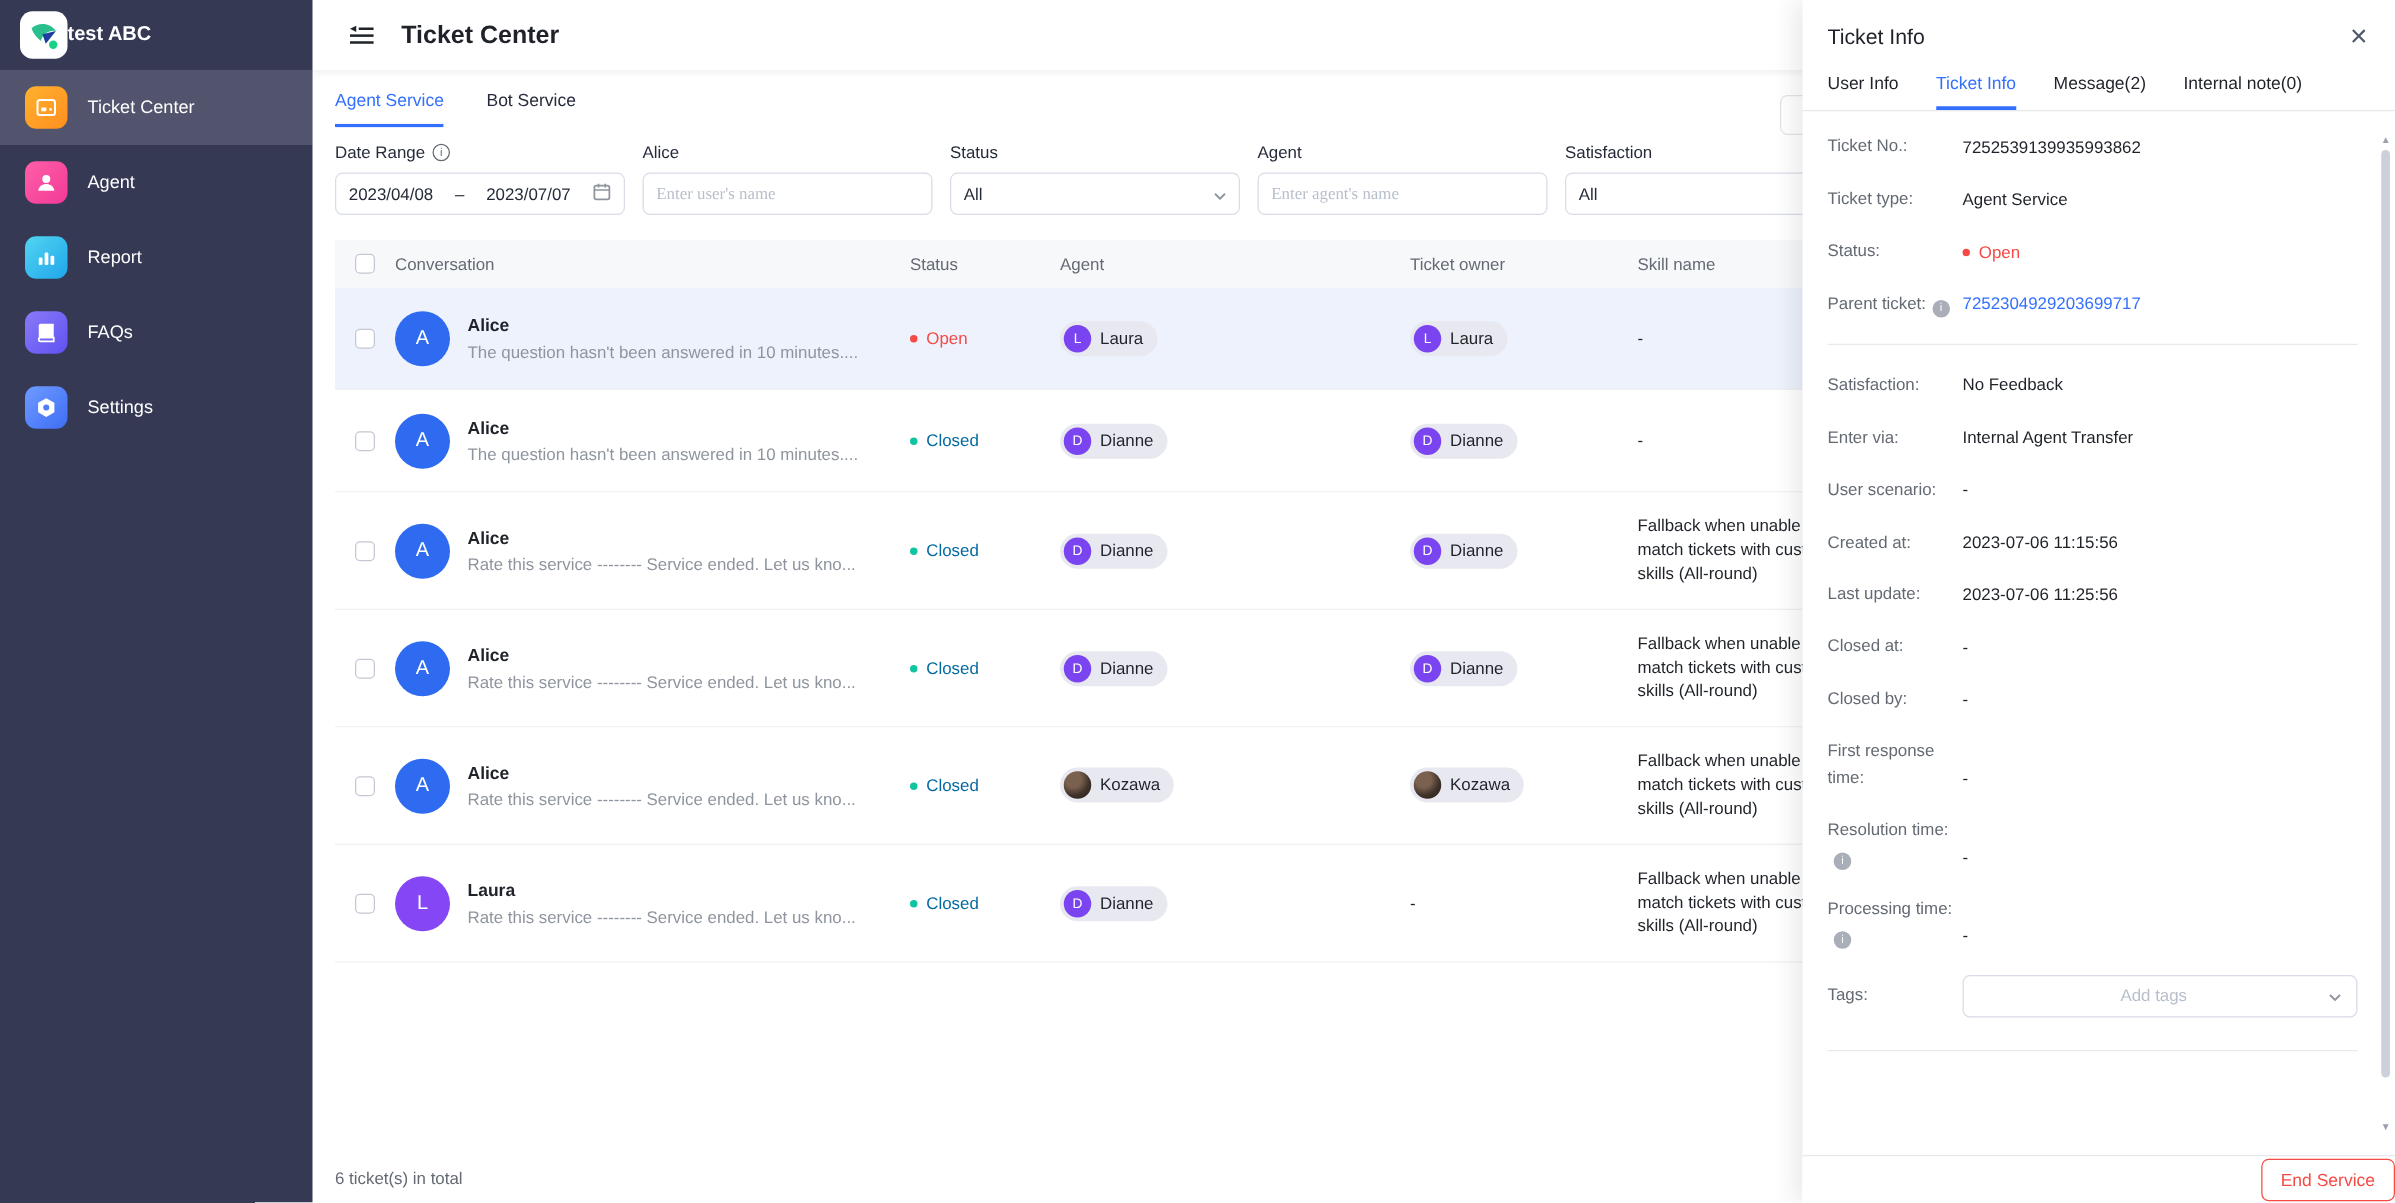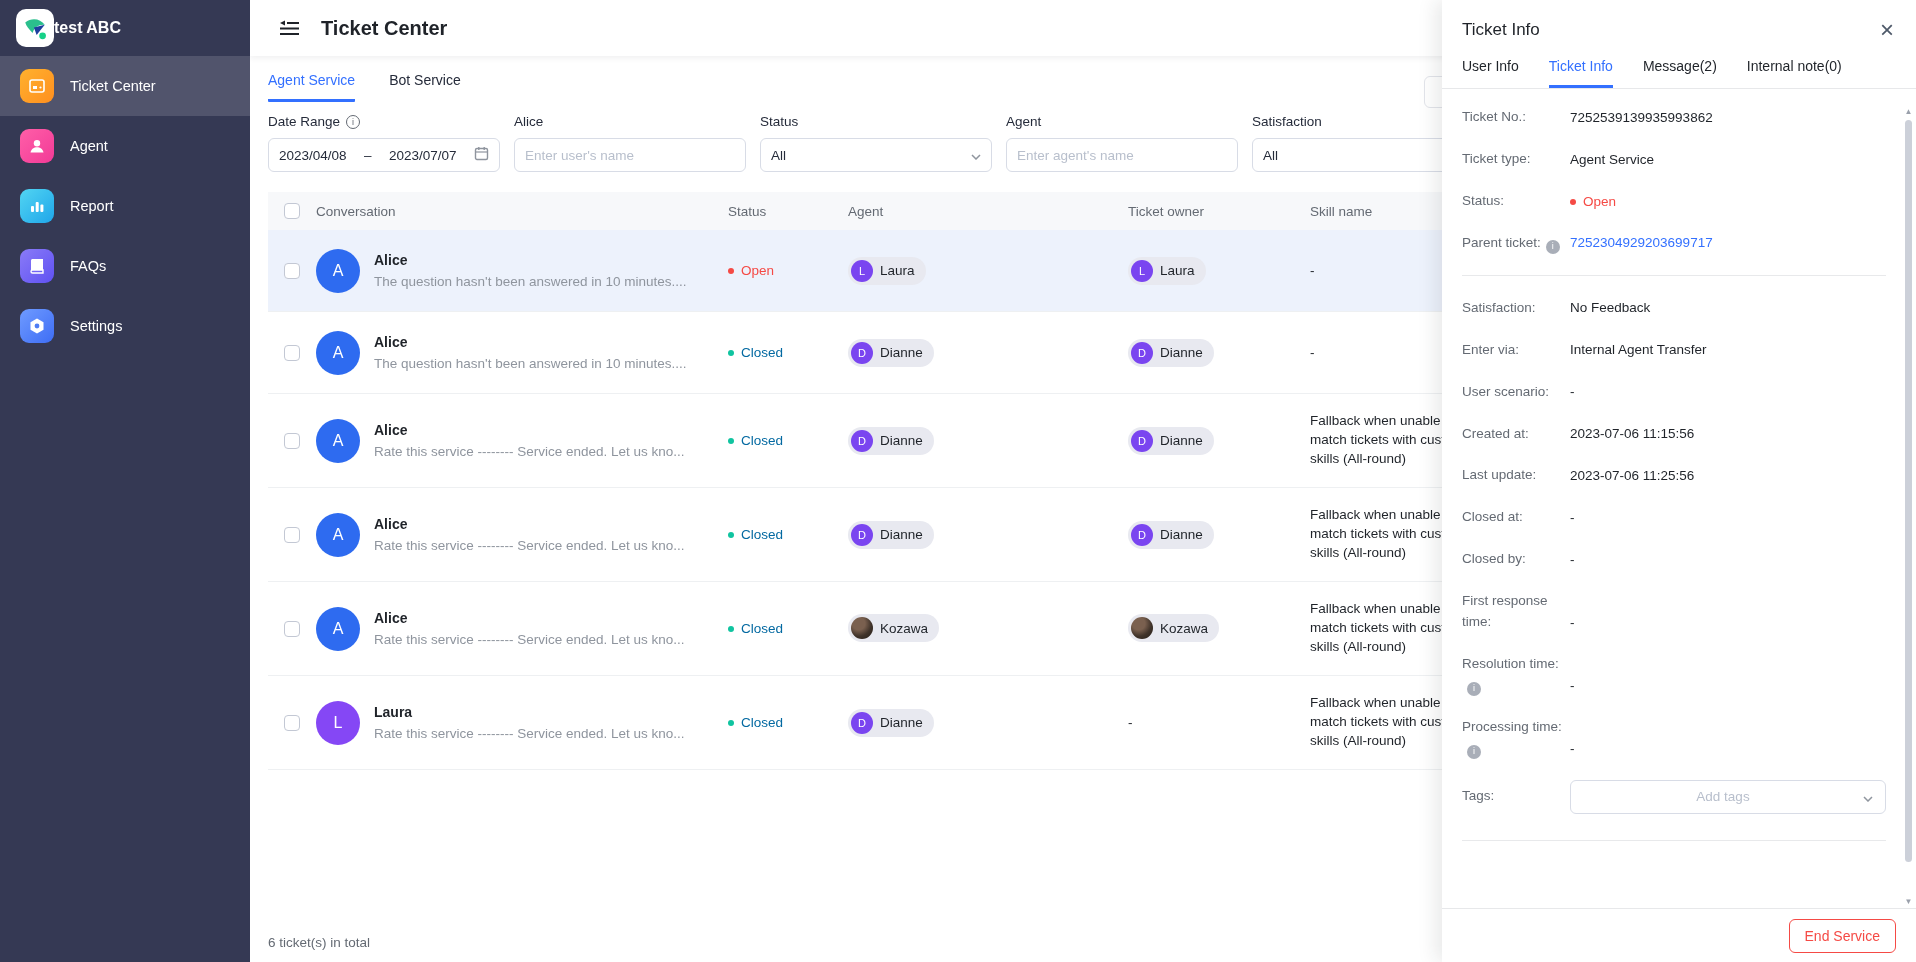--- a/index.html
+++ b/index.html
@@ -29,21 +29,21 @@
   .content { position:relative; height:calc(100% - 56px); padding:0 18px; }
 
   .tabs { display:flex; gap:34px; padding-top:16px; }
   .tab { font-size:14px; padding-bottom:11px; cursor:pointer; color:#252b3a; border-bottom:3px solid transparent; border-radius:1px; }
   .tab.active { color:#3370ff; border-bottom-color:#3370ff; }
 
   .filters { display:flex; gap:14px; margin-top:12px; }
   .filter { width:232px; flex:0 0 auto; }
   .filter-label { font-size:13.5px; color:#252b3a; display:flex; align-items:center; gap:6px; }
   .filter-ctrl { margin-top:9px; height:34px; border:1px solid #d8dce6; border-radius:6px; background:#fff; display:flex; align-items:center; padding:0 10px; font-size:13.5px; color:#252b3a; }
-  .filter-ctrl input { border:none; outline:none; width:100%; font-size:13.5px; font-family:Liberation Sans, sans-serif; color:#0f172a; background:transparent; }
+  .filter-ctrl input { border:none; outline:none; width:100%; font-size:13.5px; font-family:Liberation Serif, serif; color:#0f172a; background:transparent; }
   .filter-ctrl input::placeholder { color:#b8bfcc; }
   .date-box { gap:8px; justify-content:space-between; }
   .date-part { white-space:nowrap; }
   .select-box { justify-content:space-between; cursor:pointer; }
   .info-outline { width:14px; height:14px; border:1px solid #646a73; border-radius:50%; color:#646a73; font-size:9px; display:inline-flex; align-items:center; justify-content:center; font-style:normal; }
   .info-filled { width:14px; height:14px; background:#a9aeb8; border-radius:50%; color:#fff; font-size:9px; display:inline-flex; align-items:center; justify-content:center; margin-left:5px; vertical-align:-2px; }
 
   .partial-btn { position:absolute; left:1174px; top:20px; width:40px; height:32px; background:#fff; border:1px solid #e2e4ea; border-radius:6px; }
 
   
@@ -86,21 +86,21 @@
   .field { display:flex; align-items:flex-end; margin-bottom:21px; }
   .f-label { width:108px; flex:0 0 auto; color:#646a73; font-size:13.5px; line-height:1.55; }
   .f-value { font-size:13.5px; color:#1f2329; line-height:1.5; }
   .f-value.red { color:#f54a45; display:flex; align-items:center; gap:7px; }
   .f-value.link { color:#3370ff; cursor:pointer; }
   .pdivider { border-top:1px solid #e8e9eb; margin:3px 0 22px 0; }
   .tags-row { display:flex; align-items:center; margin-top:4px; }
   .tags-select { flex:1; height:34px; border:1px solid #d8dce6; border-radius:6px; display:flex; align-items:center; justify-content:space-between; padding:0 12px; cursor:pointer; }
   .tags-select input { border:none; outline:none; width:100%; font-size:13.5px; font-family:inherit; background:transparent;text-align:center; }
   .tags-select input::placeholder { color:#b8bfcc; }
-  .panel-footer { position:absolute; bottom:0; left:0; width:100%; height:54px; border-top:1px solid #e7e8ea; background:#fff; display:flex; align-items:center; justify-content:flex-end; padding-right:20px; }
+  .panel-footer { position:absolute; bottom:0; left:0; width:100%; height:38px; border-top:1px solid #e7e8ea; background:#fff; display:flex; align-items:center; justify-content:flex-end; }
   .end-service { background:#fff; border:1px solid #f54a45; color:#f54a45; font-size:14px; border-radius:6px; padding:8px 15px; cursor:pointer; font-family:inherit; }
   .pscrollbar { position:absolute; right:1px; top:107px; bottom:56px; width:13px; }
   .sb-arrow { position:absolute; left:0; width:13px; text-align:center; font-size:8px; color:#9aa0ab; cursor:pointer; }
   .sb-up { top:0; } .sb-down { bottom:0; }
   .sb-thumb { position:absolute; left:3px; top:13px; bottom:44px; width:7px; background:#ccd0d9; border-radius:4px; cursor:pointer; }
 </style>
 </head>
 <body>
 
 <aside class="sidebar">

